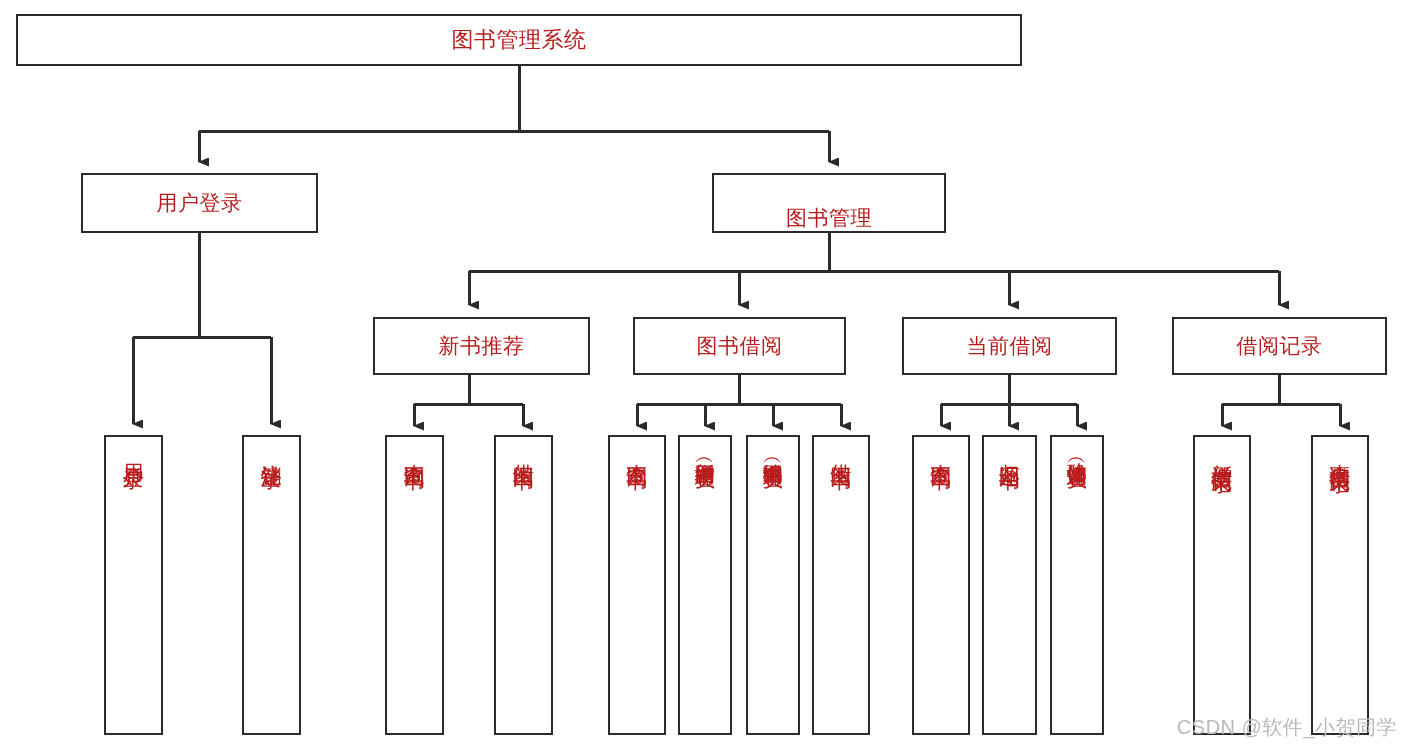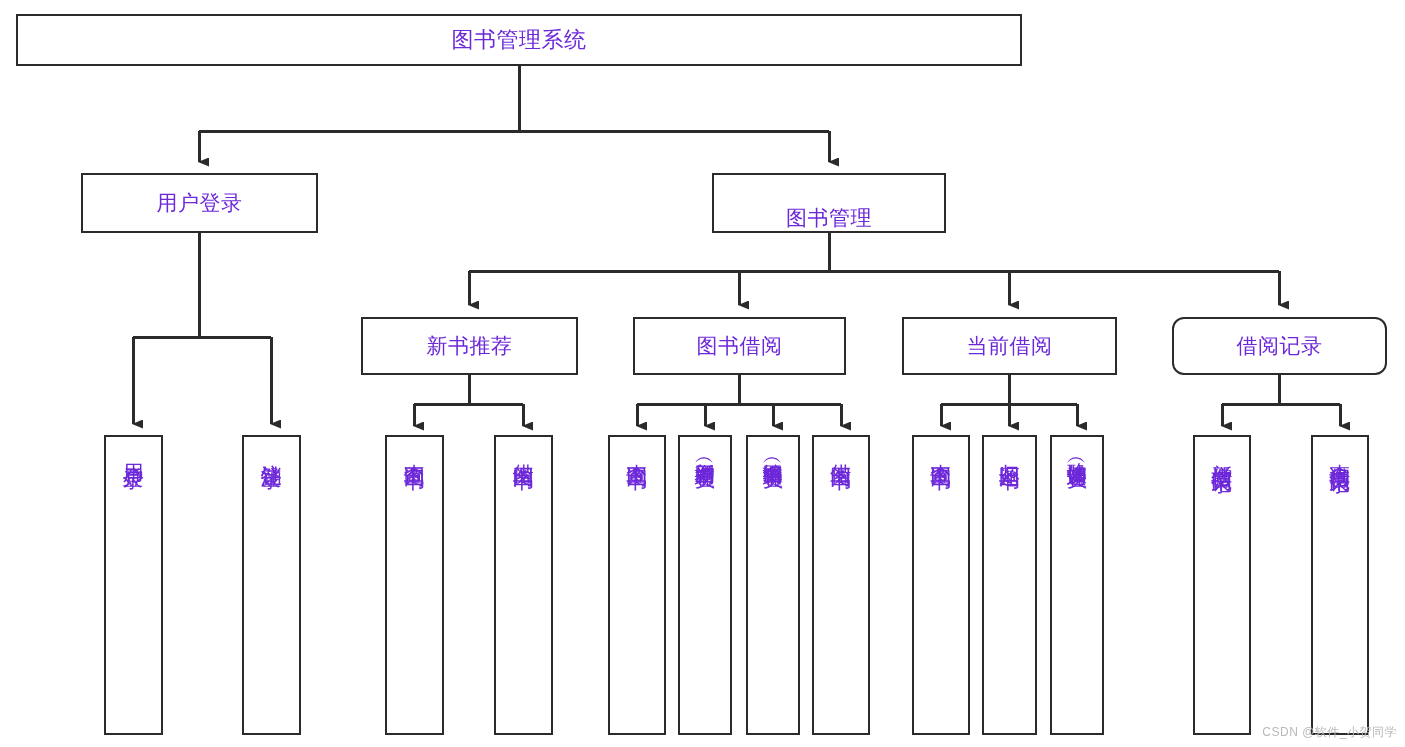--- a/index.html
+++ b/index.html
@@ -26,21 +26,21 @@
     pointer-events: none;
   }
   .node {
     position: absolute;
     box-sizing: border-box;
     border: 2px solid #2b2b2b;
     background: #ffffff;
     display: flex;
     align-items: center;
     justify-content: center;
-    color: #6d28d9;
+    color: #b91c1c;
   }
   .node-label {
     display: block;
     text-align: center;
     line-height: 1.18;
     letter-spacing: 0.5px;
   }
   
   .node.horiz .node-label {
     font-size: 21px;
@@ -65,21 +65,21 @@
   }
   .node.vert.narrow .node-label {
     font-size: 20px;
     letter-spacing: 1px;
     max-height: 285px;
   }
   #watermark {
     position: absolute;
     right: 8px;
     bottom: 6px;
-    font-size: 12px;
+    font-size: 20px;
     color: #b9b9b9;
     letter-spacing: 0.5px;
     user-select: none;
     white-space: nowrap;
   }
 </style>
 </head>
 <body>
 
 <div id="diagram-root">
@@ -140,30 +140,30 @@
     <span class="node-label">图书管理系统</span>
   </div>
 
   <div class="node horiz" style="left:81px; top:173px; width:237px; height:60px;">
     <span class="node-label">用户登录</span>
   </div>
   <div class="node horiz" style="left:712px; top:173px; width:234px; height:60px;align-items:flex-end;">
     <span class="node-label">图书管理</span>
   </div>
 
-  <div class="node horiz" style="left:361px; top:317px; width:217px; height:58px;">
+  <div class="node horiz" style="left:373px; top:317px; width:217px; height:58px;">
     <span class="node-label">新书推荐</span>
   </div>
   <div class="node horiz" style="left:902px; top:317px; width:215px; height:58px;">
     <span class="node-label">当前借阅</span>
   </div>
   <div class="node horiz" style="left:633px; top:317px; width:213px; height:58px;">
     <span class="node-label">图书借阅</span>
   </div>
-  <div class="node horiz" style="left:1172px; top:317px; width:215px; height:58px;border-radius:12px;">
+  <div class="node horiz" style="left:1172px; top:317px; width:215px; height:58px;">
     <span class="node-label">借阅记录</span>
   </div>
 
   <div class="node vert" style="left:104px; top:435px; width:59px; height:300px;">
     <span class="node-label">用户登录</span>
   </div>
   <div class="node vert" style="left:242px; top:435px; width:59px; height:300px;">
     <span class="node-label">注销登录</span>
   </div>
 

